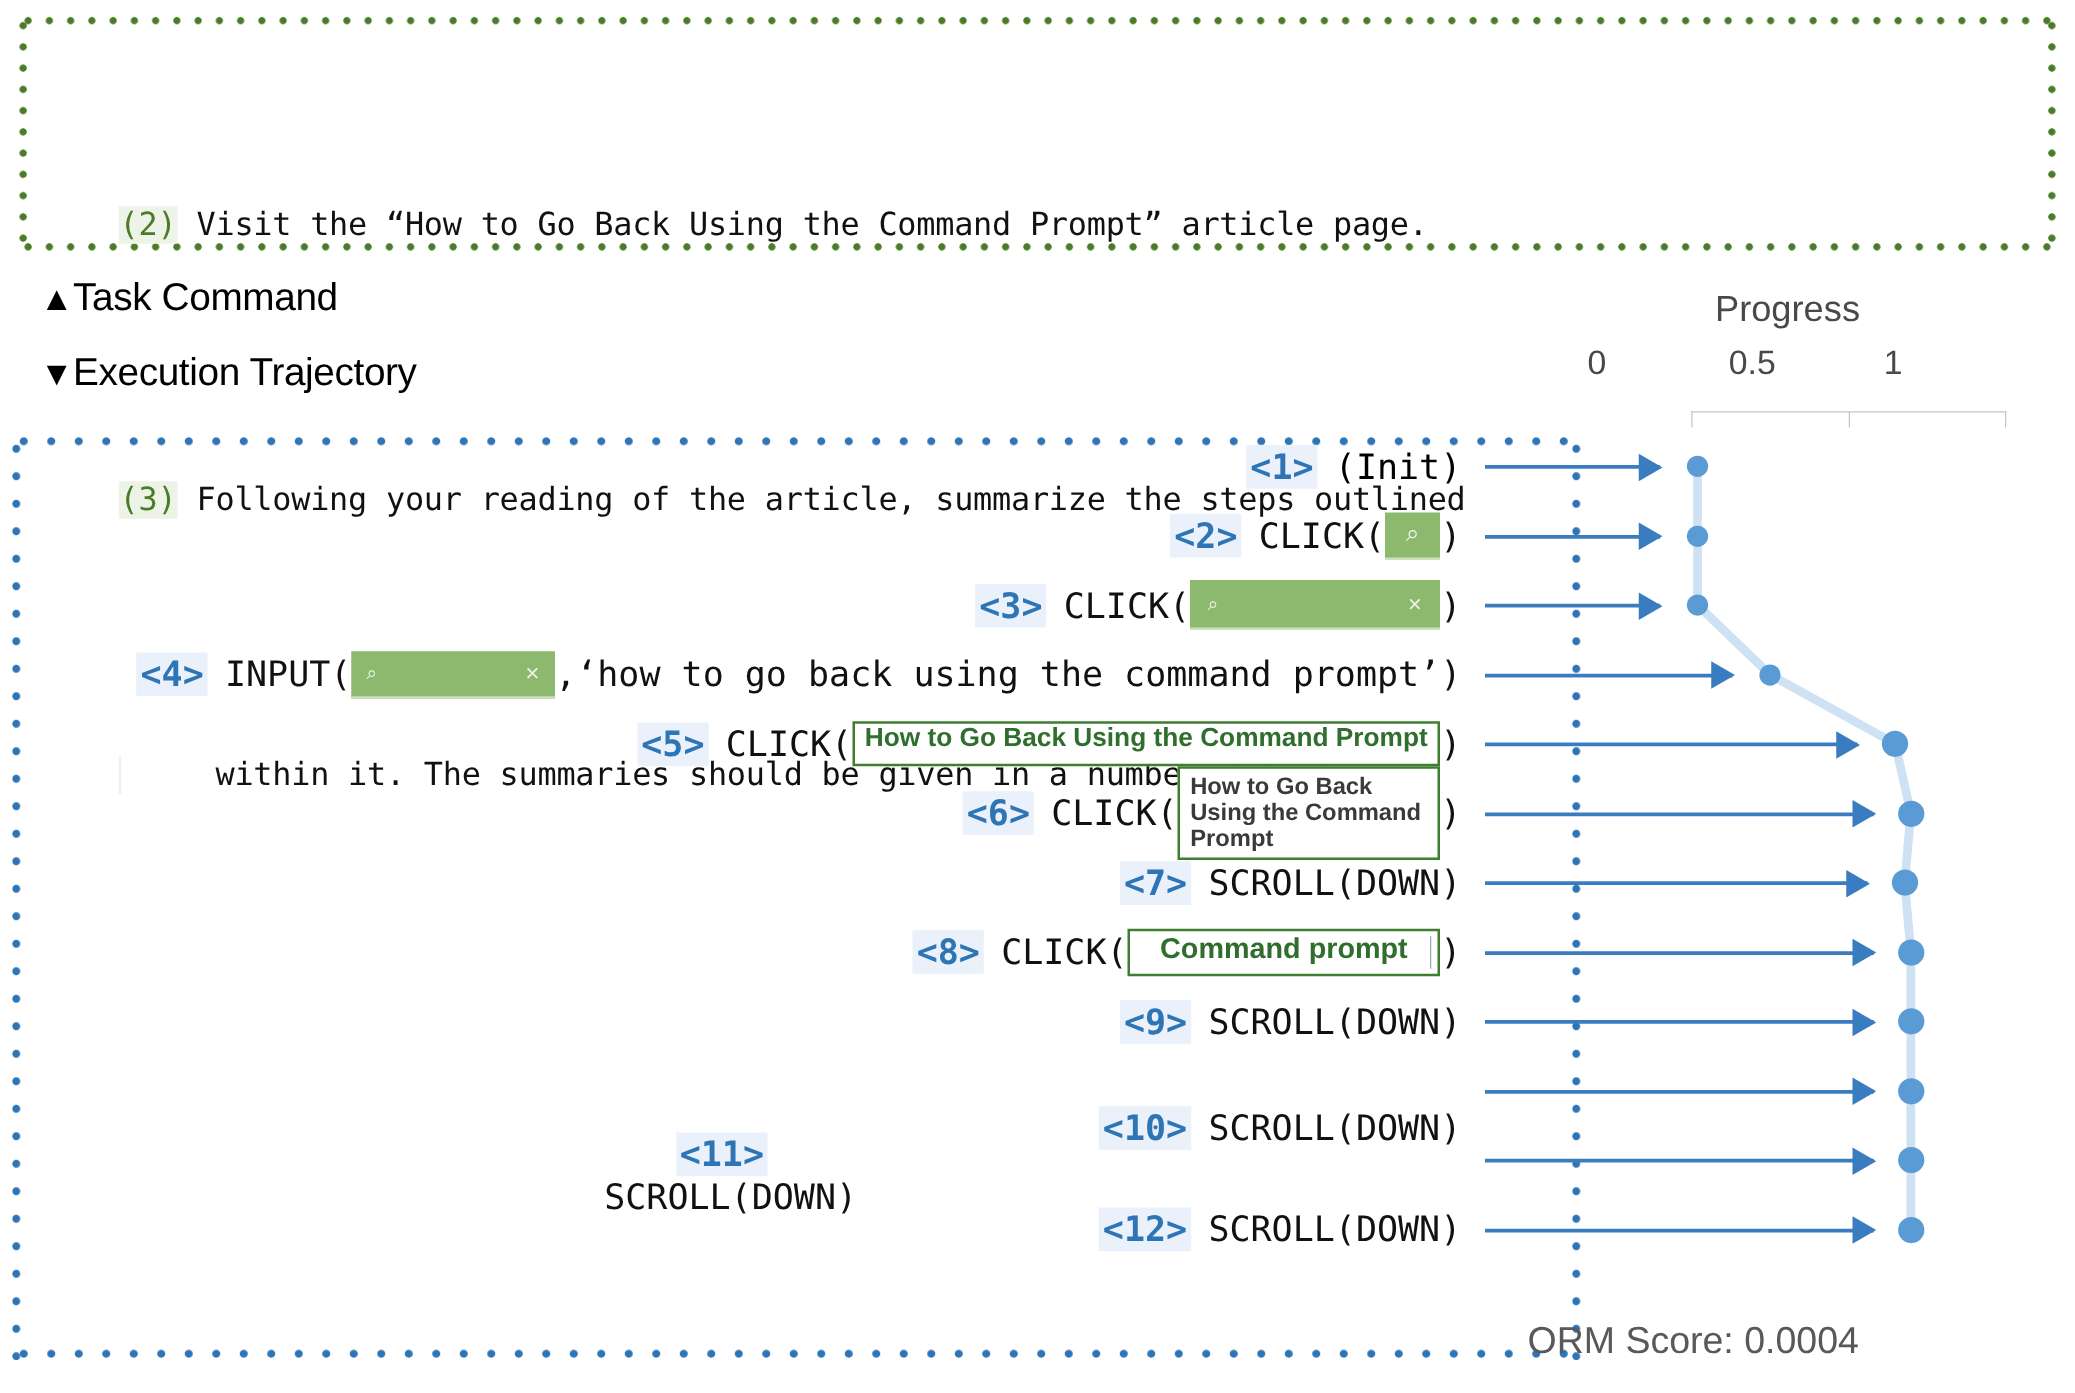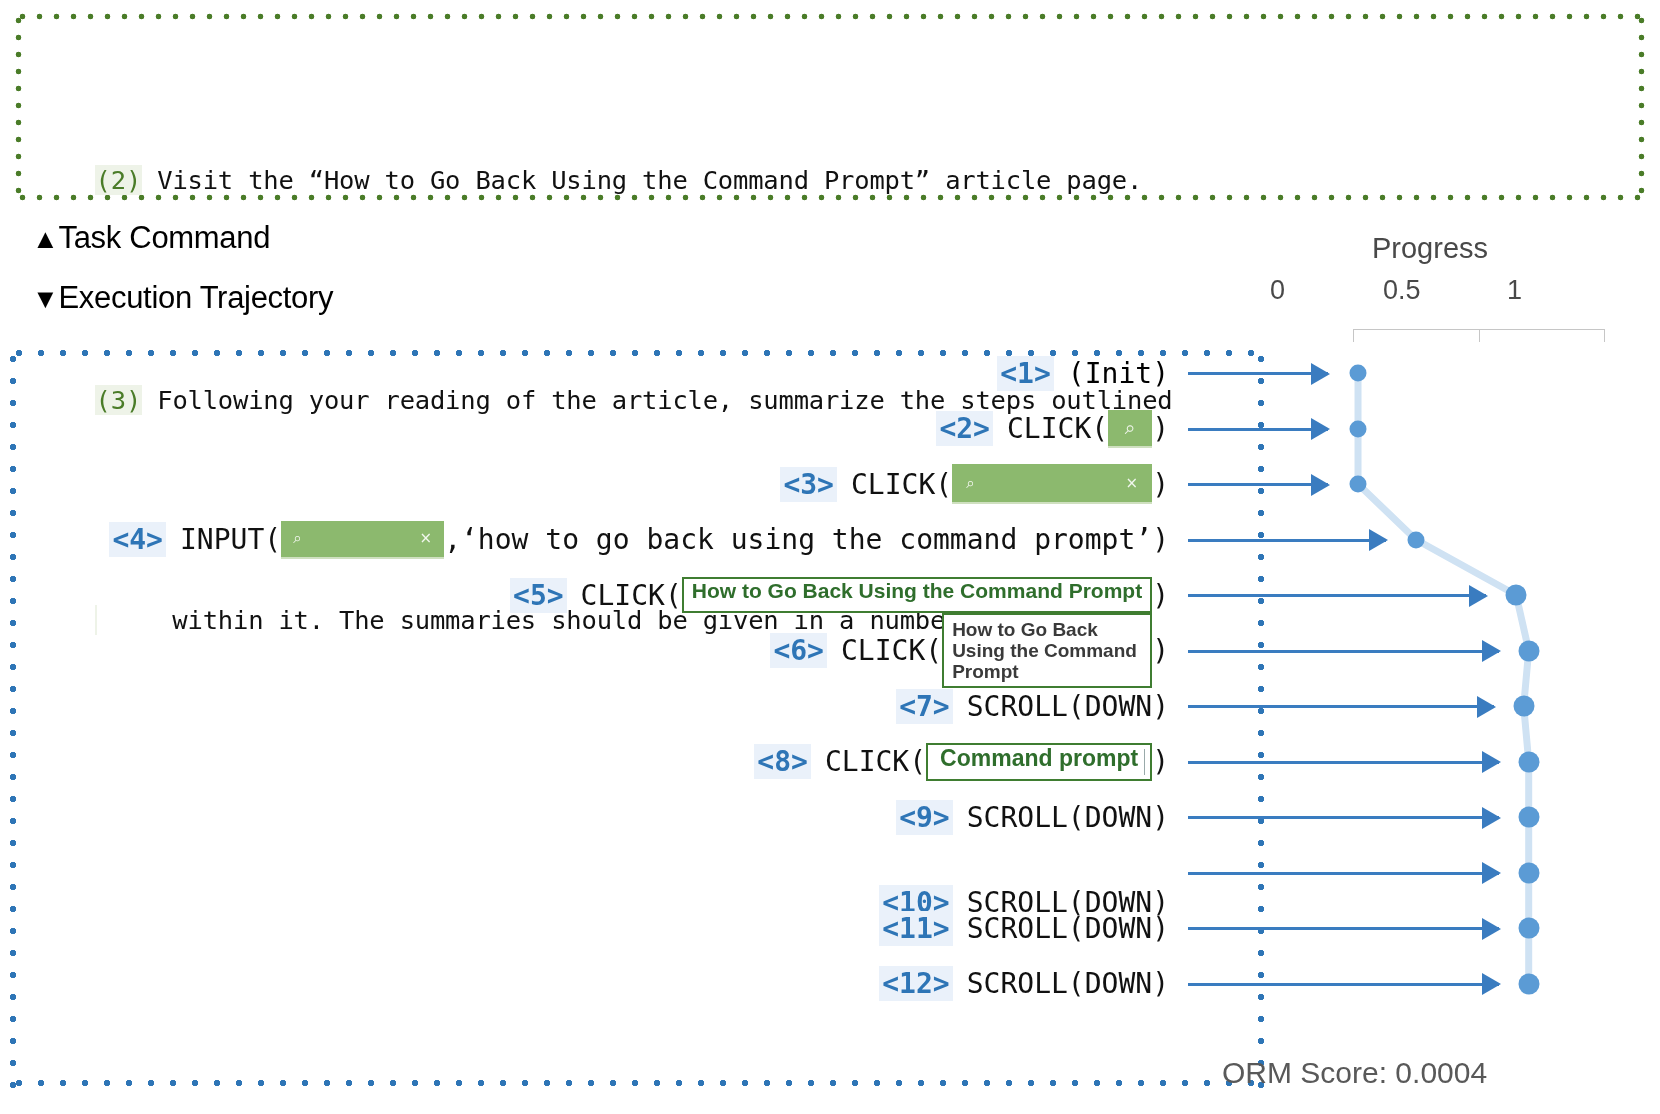--- a/index.html
+++ b/index.html
@@ -110,21 +110,21 @@
   .ts-mid2{width:163px;height:38px;padding:0 12px;}
 
   
   .thumb-link{
     display:inline-flex;align-items:flex-start;border:2px solid #3f7d31;
     background:#fff;box-sizing:border-box;vertical-align:middle;
     font-family:"Liberation Sans",sans-serif;font-weight:bold;
   }
   .tl-green{color:#2f6e2c;font-size:21px;height:36px;padding:0 8px;white-space:nowrap;}
   .tl-dark{color:#3a3a3a;font-size:19px;line-height:21px;padding:4px 8px;white-space:normal;width:210px;}
-  .tl-cmd{color:#2f6e2c;font-size:23px;height:38px;padding:0 12px;white-space:nowrap;position:relative;}
+  .tl-cmd{color:#2f6e2c;font-size:23px;height:38px;padding:0 24px;white-space:nowrap;position:relative;}
   .tl-cmd .caret{position:absolute;right:5px;top:4px;bottom:4px;width:1px;background:#9aa;}
 
   
   .arrow{position:absolute;height:3px;background:#3a7cc0;}
   .arrow:after{
     content:"";position:absolute;right:-2px;top:50%;
     transform:translateY(-50%);
     border-left:19px solid #3a7cc0;
     border-top:11px solid transparent;
     border-bottom:11px solid transparent;
@@ -256,21 +256,21 @@
       <span class="action">
         <span>SCROLL(DOWN)</span>
       </span>
     </div>
     <div class="row" style="top: 531px;">
       <span class="step-tag">&lt;10&gt;</span>
       <span class="action">
         <span>SCROLL(DOWN)</span>
       </span>
     </div>
-    <div class="row" style="top: 557px;">
+    <div class="row" style="top: 580px; flex-direction: column;">
       <span class="step-tag">&lt;11&gt;</span>
       <span class="action">
         <span>SCROLL(DOWN)</span>
       </span>
     </div>
     <div class="row" style="top: 612.5px;">
       <span class="step-tag">&lt;12&gt;</span>
       <span class="action">
         <span>SCROLL(DOWN)</span>
       </span>

